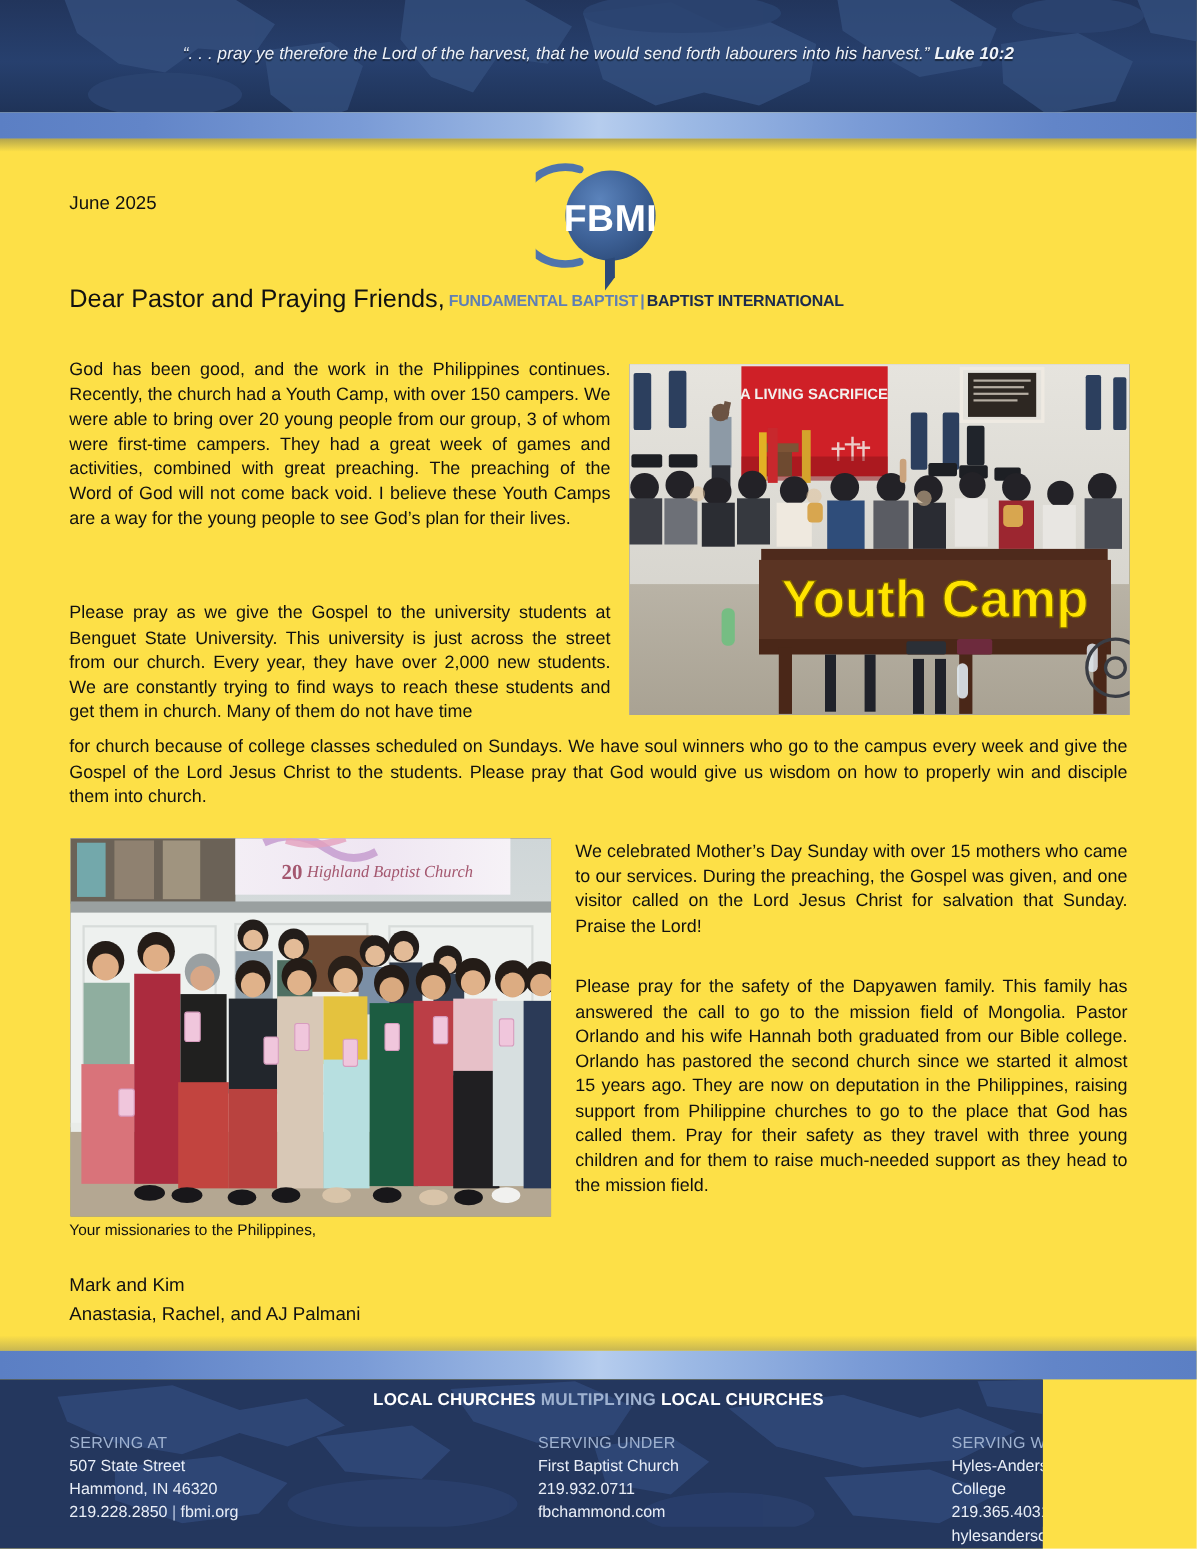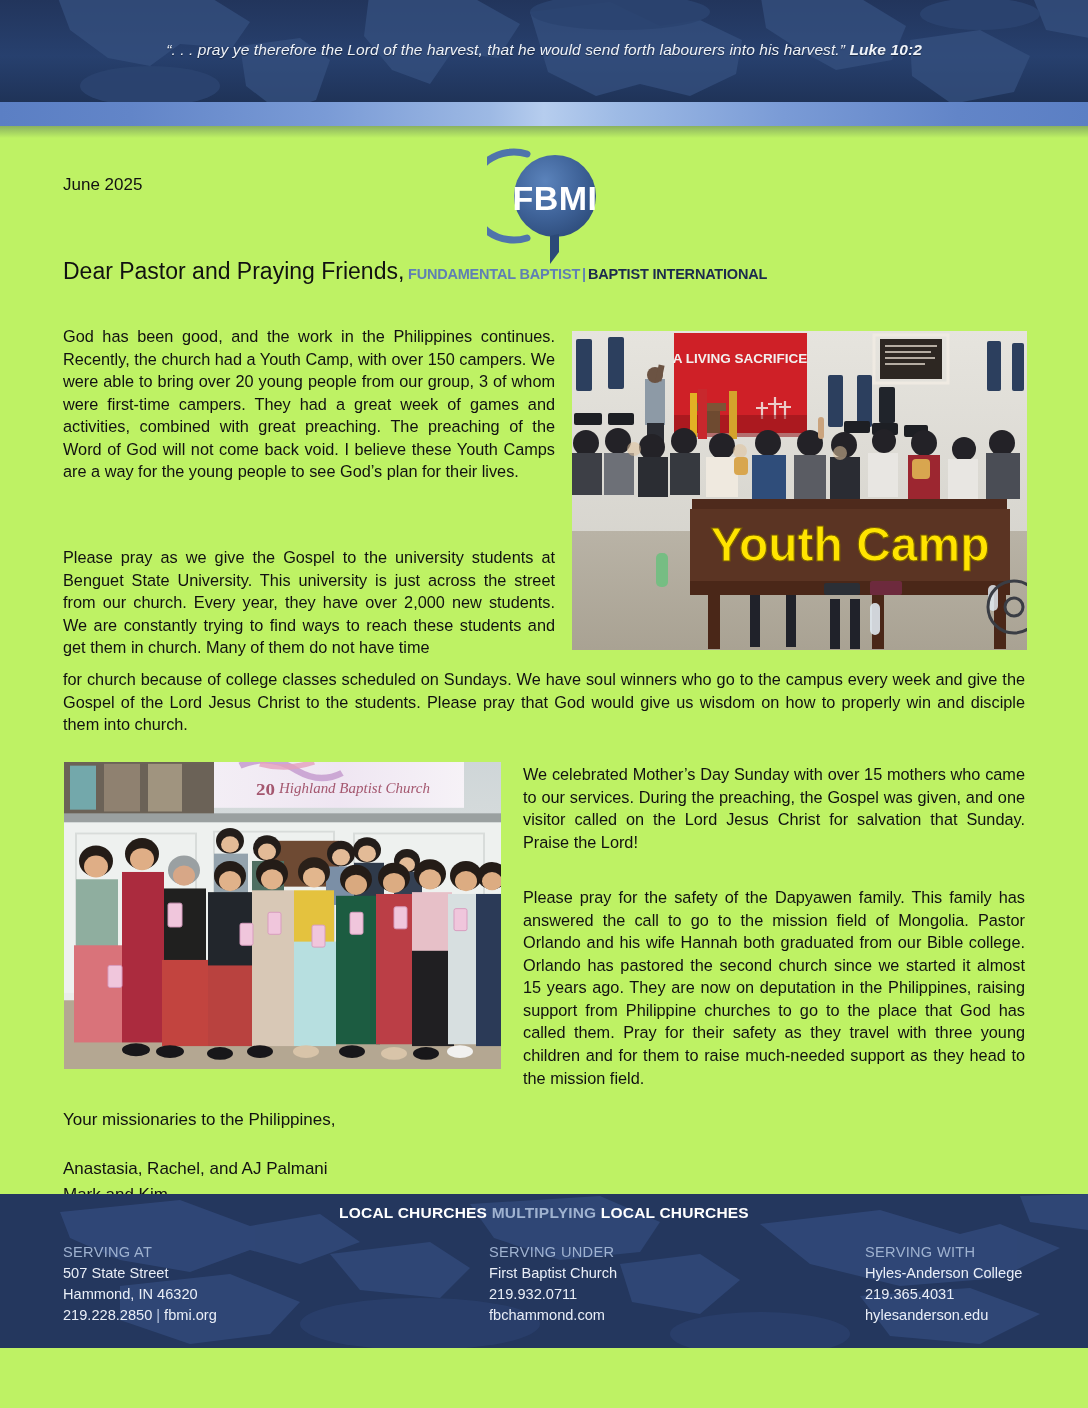--- a/index.html
+++ b/index.html
@@ -3,21 +3,21 @@
 <meta charset="utf-8">
 <title>FBMI Missionary Prayer Letter</title>
 <style>
   * { box-sizing: border-box; margin: 0; padding: 0; }
   html, body {
     width: 1088px; height: 1408px;
     font-family: "Liberation Sans", sans-serif;
     background: #ffffff;
     overflow: hidden;
   }
-  .page { position: relative; width: 1088px; height: 1408px; background: #bef264; }
+  .page { position: relative; width: 1088px; height: 1408px; background: #fde047; }
 
   
   .header {
     position: absolute; left: 0; top: 0; width: 1088px; height: 102px;
     background: #243a63;
     overflow: hidden;
   }
   .header .map {
     position: absolute; inset: 0;
     opacity: 1;
@@ -82,46 +82,46 @@
   }
   .para-right-1 {
     position: absolute; left: 523px; top: 763px; width: 502px;
     text-align: justify;
   }
   .para-right-2 {
     position: absolute; left: 523px; top: 886px; width: 502px;
     text-align: justify;
   }
   .closing {
-    position: absolute; left: 63px; top: 1110px; font-size: 17px; color: #111;
+    position: absolute; left: 63px; top: 1110px; font-size: 14px; color: #111;
   }
   .signature {
     position: absolute; left: 63px; top: 1156px; font-size: 17px; color: #111;
     line-height: 1.5;
   }
 
   
   .photo { position: absolute; overflow: hidden; background: #888; }
   .photo-youth { left: 572px; top: 331px; width: 455px; height: 319px; }
-  .photo-mothers { left: 64px; top: 762px; width: 437px; height: 307px; }
+  .photo-mothers { left: 64px; top: 762px; width: 437px; height: 344px; }
   .photo svg { display: block; width: 100%; height: 100%; }
 
   
   .footer-band {
     position: absolute; left: 0; top: 1228px; width: 1088px; height: 26px;
     background: linear-gradient(to right,
       #5b7fc4 0%, #6285c8 12%, #7a9bd6 30%, #9db9e4 45%,
       #b6cdee 50%, #9dbae5 57%, #7a9bd6 72%, #6285c8 88%, #5b7fc4 100%);
   }
   .footer-band-shadow{
     position:absolute; left:0; top:1214px; width:1088px; height:14px;
     background: linear-gradient(to bottom, rgba(255,255,255,0), rgba(60,75,110,.28));
   }
   .footer {
-    position: absolute; left: 0; top: 1194px; width: 1088px; height: 154px;
+    position: absolute; left: 0; top: 1254px; width: 948px; height: 154px;
     background: #24375e; overflow: hidden;
   }
   .footer .map { position: absolute; inset: 0; }
   .footer-tagline {
     position: absolute; left: 0; top: 10px; width: 1088px; text-align: center;
     font-size: 15.5px; font-weight: bold; letter-spacing: 0.2px; white-space: nowrap;
   }
   .footer-tagline .strong { color: #ffffff; }
   .footer-tagline .soft { color: #9fb2d0; }
   .fcol { position: absolute; top: 48px; font-size: 14.6px; line-height: 1.45; color: #e9eef7; }
@@ -192,22 +192,22 @@
   <div class="salutation">Dear Pastor and Praying Friends,</div>
 
   <div class="body-text para-wrap-1">God has been good, and the work in the Philippines continues. Recently, the church had a Youth Camp, with over 150 campers. We were able to bring over 20 young people from our group, 3 of whom were first-time campers. They had a great week of games and activities, combined with great preaching. The preaching of the Word of God will not come back void. I believe these Youth Camps are a way for the young people to see God’s plan for their lives.</div>
   <div class="body-text para-wrap-2">Please pray as we give the Gospel to the university students at Benguet State University. This university is just across the street from our church. Every year, they have over 2,000 new students. We are constantly trying to find ways to reach these students and get them in church. Many of them do not have time</div>
   <div class="body-text para-full">for church because of college classes scheduled on Sundays. We have soul winners who go to the campus every week and give the Gospel of the Lord Jesus Christ to the students. Please pray that God would give us wisdom on how to properly win and disciple them into church.</div>
   <div class="body-text para-right-1">We celebrated Mother’s Day Sunday with over 15 mothers who came to our services. During the preaching, the Gospel was given, and one visitor called on the Lord Jesus Christ for salvation that Sunday. Praise the Lord!</div>
   <div class="body-text para-right-2">Please pray for the safety of the Dapyawen family. This family has answered the call to go to the mission field of Mongolia. Pastor Orlando and his wife Hannah both graduated from our Bible college. Orlando has pastored the second church since we started it almost 15 years ago. They are now on deputation in the Philippines, raising support from Philippine churches to go to the place that God has called them. Pray for their safety as they travel with three young children and for them to raise much-needed support as they head to the mission field.</div>
 
   <div class="closing">Your missionaries to the Philippines,</div>
   <div class="signature">
+    <div>Mark and Kim</div>
     <div>Anastasia, Rachel, and AJ Palmani</div>
-    <div>Mark and Kim</div>
   </div>
 
   <div class="photo photo-youth">
     <svg viewBox="0 0 455 319" preserveAspectRatio="none">
       <defs>
         <linearGradient id="wallg" x1="0" y1="0" x2="0" y2="1">
           <stop offset="0%" stop-color="#e6e4de"></stop>
             <stop offset="100%" stop-color="#cfcdc6"></stop>
         </linearGradient>
         <linearGradient id="floorg" x1="0" y1="0" x2="0" y2="1">

